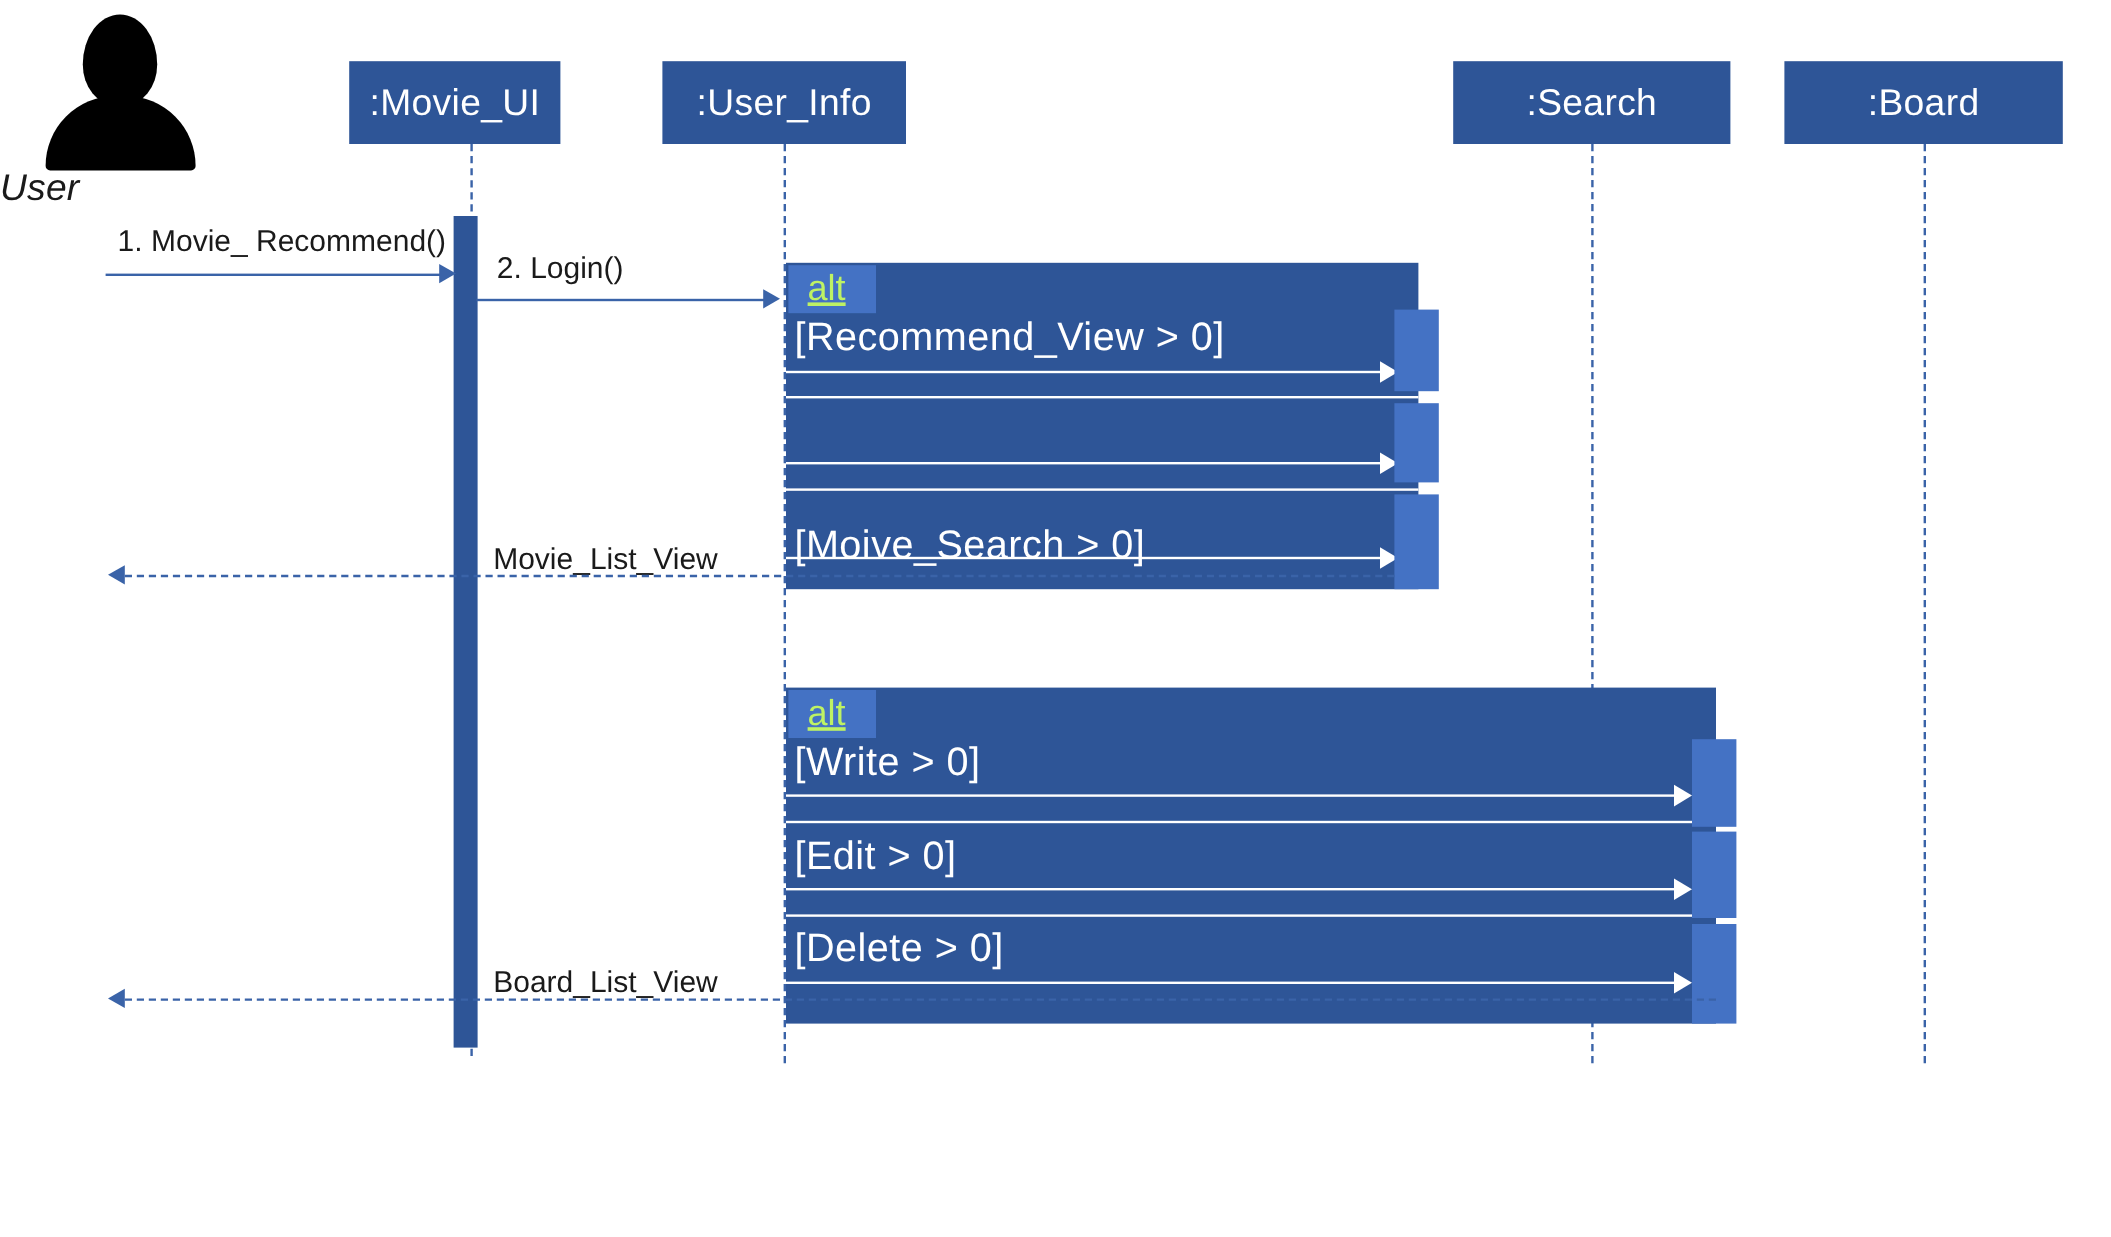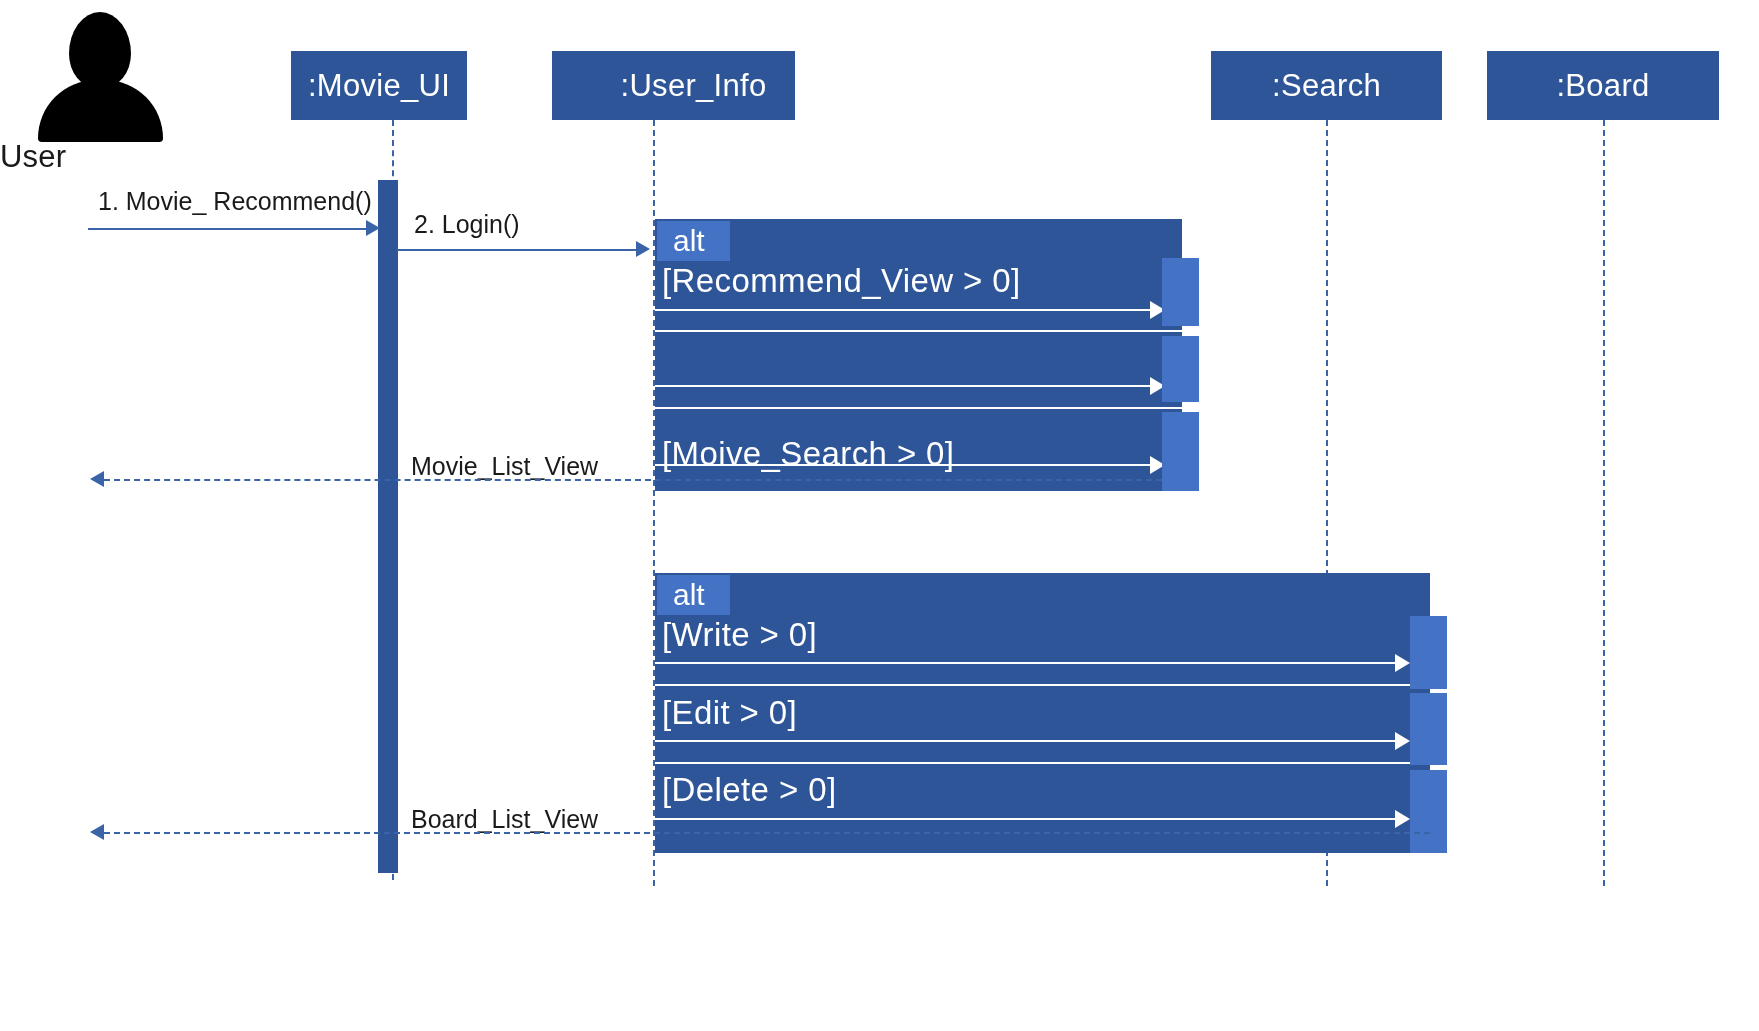--- a/index.html
+++ b/index.html
@@ -47,20 +47,21 @@
   }
   .actor-label {
     position: absolute;
     left: 0px;
     top: 139px;
     width: 200px;
     font-size: 31px;
     color: #1a1a1a;
     font-weight: 400;
     letter-spacing: 0.2px;
+    font-style: italic;
   }
 
   
   .lifeline-head {
     position: absolute;
     background: #2e5597;
     color: #ffffff;
     display: flex;
     align-items: center;
     justify-content: center;
@@ -86,26 +87,27 @@
   }
 
   
   .alt-block {
     position: absolute;
     background: #2e5597;
   }
   .alt-tab {
     position: absolute;
     background: #4472c4;
-    color: #ffffff;
+    color: #bef264;
     font-size: 30px;
     display: flex;
     align-items: center;
     padding-left: 16px;
     box-sizing: border-box;
+    text-decoration: underline;
   }
   .alt-cond {
     position: absolute;
     color: #ffffff;
     font-size: 33px;
     white-space: nowrap;
     letter-spacing: 0.4px;
   }
   .alt-sep {
     position: absolute;
@@ -171,21 +173,21 @@
 
   <div class="actor">
     <div class="actor-head"></div>
     <div class="actor-body"></div>
   </div>
   <div class="actor-label">User</div>
 
   <div class="lifeline-head" style="left:291px; top:51px; width:176px; height:69px;">
     <span>:Movie_UI</span>
   </div>
-  <div class="lifeline-head" style="left:552px; top:51px; width:203px; height:69px;padding-left:40px;">
+  <div class="lifeline-head" style="left:552px; top:51px; width:203px; height:69px;">
     <span>:User_Info</span>
   </div>
   <div class="lifeline-head" style="left:1487px; top:51px; width:232px; height:69px;">
     <span>:Board</span>
   </div>
   <div class="lifeline-head" style="left:1211px; top:51px; width:231px; height:69px;">
     <span>:Search</span>
   </div>
 
   <div class="lifeline" style="left:392px; top:120px; height:760px;"></div>

